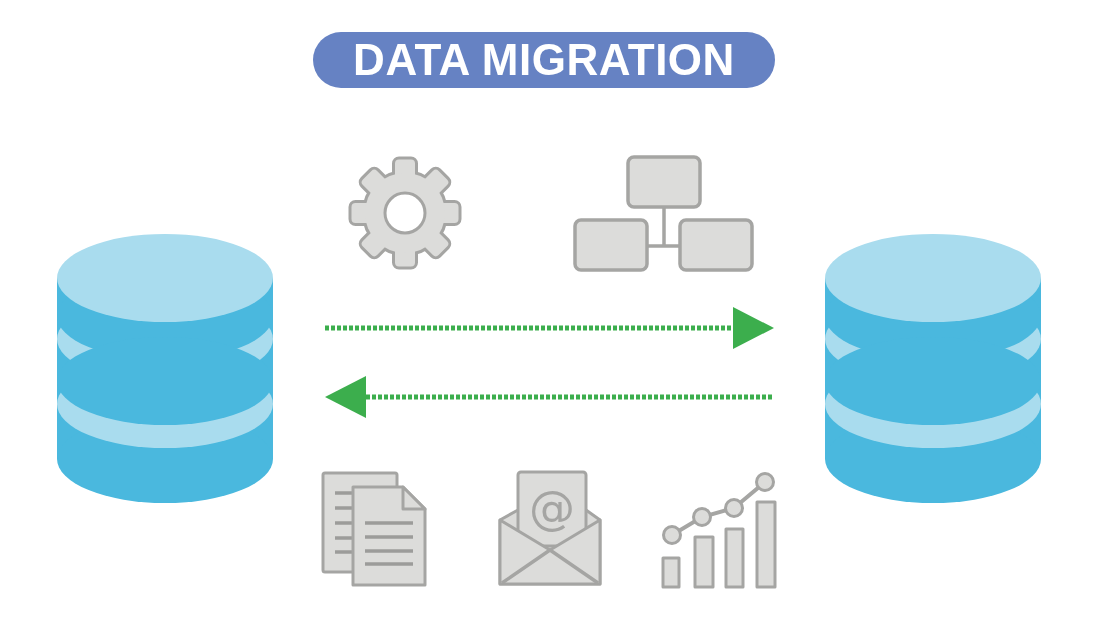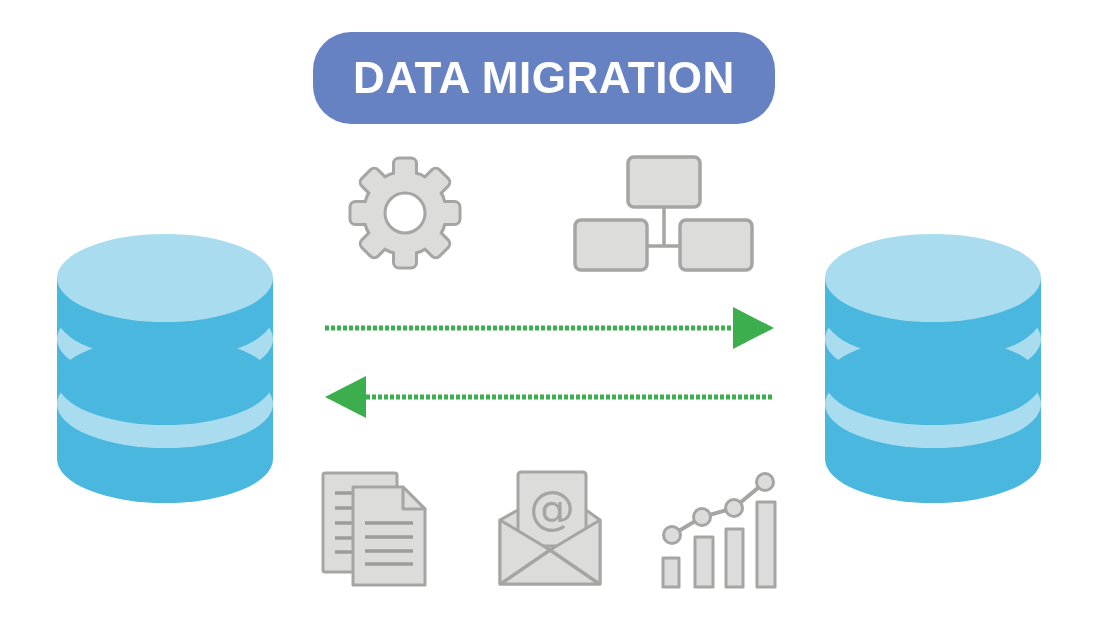--- a/index.html
+++ b/index.html
@@ -10,21 +10,21 @@
     background: var(--canvas-bg, #ffffff);
     font-family: "Liberation Sans", sans-serif;
     overflow: hidden;
   }
   .abs { position: absolute; }
 
   
   .title-pill {
     position: absolute;
     left: 313px; top: 32px;
-    width: 462px; height: 92px;
+    width: 462px; height: 56px;
     background: var(--pill-bg, #6682c3);
     border-radius: 38px;
     display: flex; align-items: center; justify-content: center;
   }
   .title-pill span {
     color: var(--pill-text, #ffffff);
     font-size: 44px;
     font-weight: 700;
     letter-spacing: 0.5px;
     white-space: nowrap;

